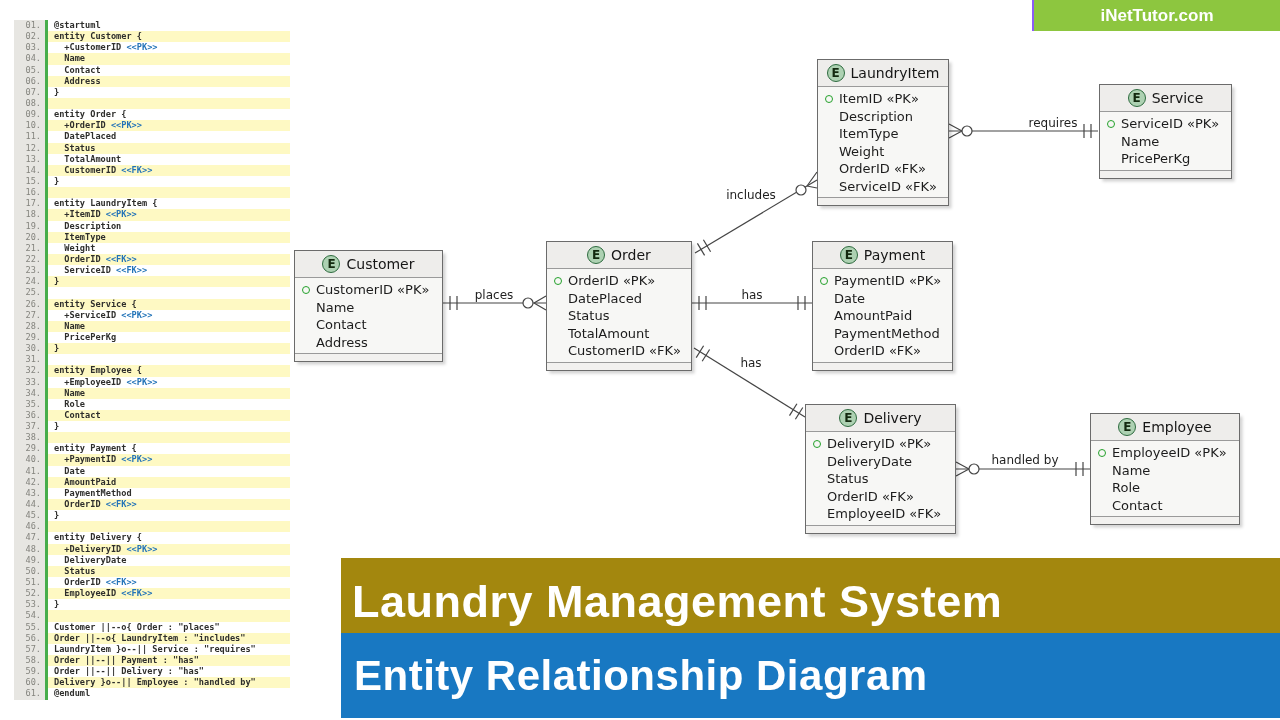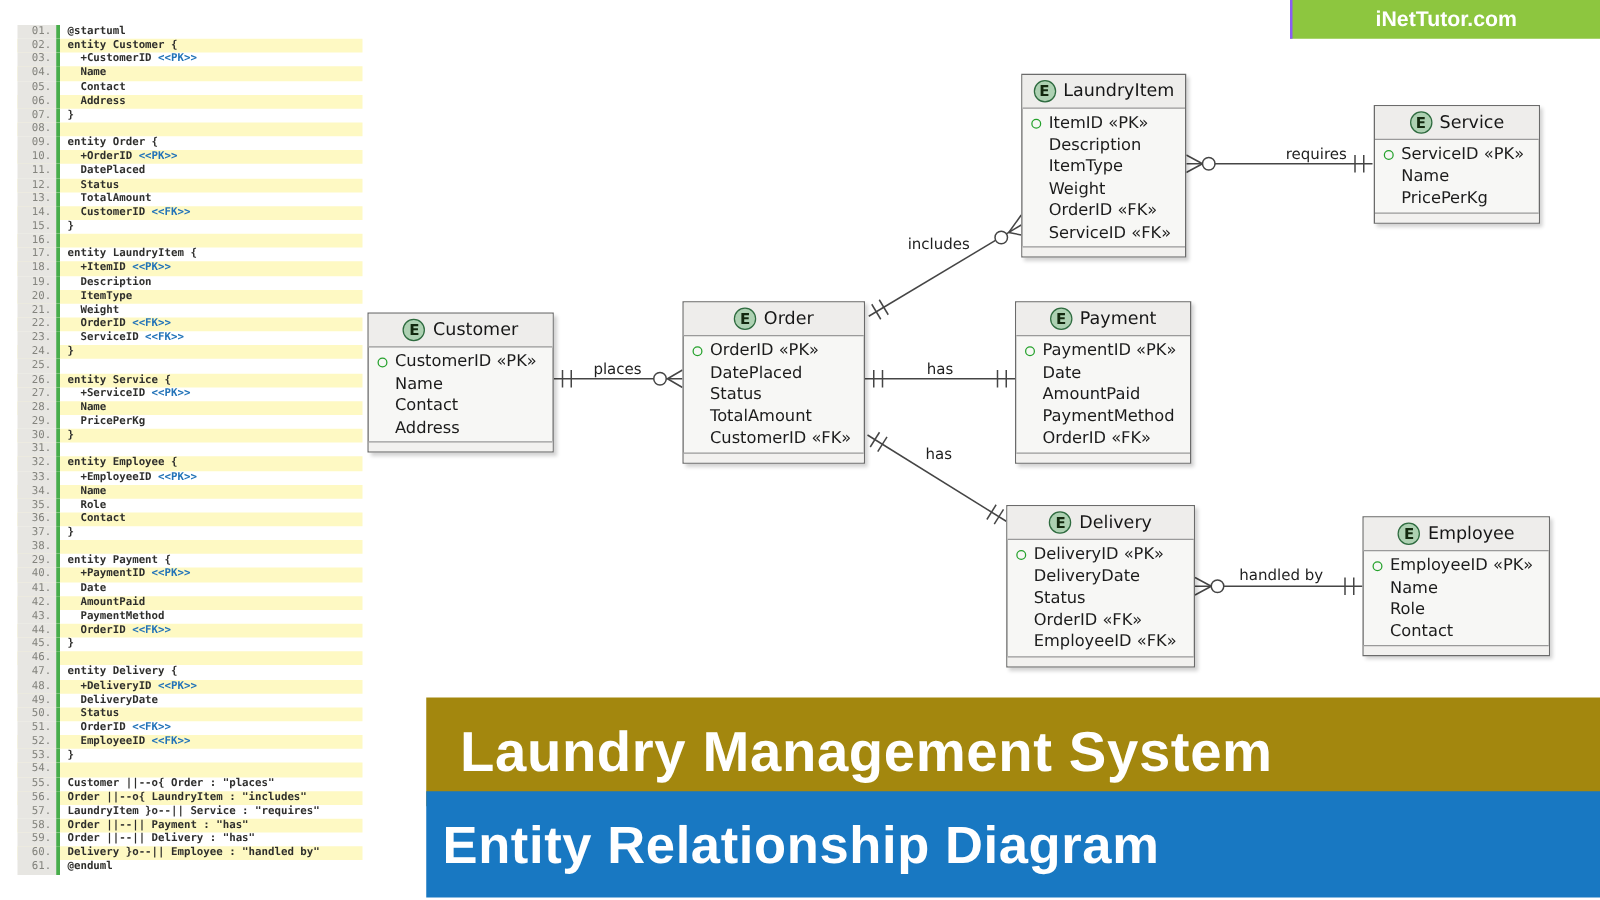--- a/index.html
+++ b/index.html
@@ -43,21 +43,21 @@
 
   
   .banner-watermark { position:absolute; left:1032px; top:0; width:248px; height:31px;
                       background:#8dc63f; border-left:2px solid #8b5cf6;
                       display:flex; align-items:center; justify-content:center;
                       color:#fff; font-weight:bold; font-size:17px;
                       font-family:"Liberation Sans", sans-serif; }
   .banner-title { position:absolute; left:341px; top:558px; width:939px; height:87px;
                   background:#a3870e; color:#fff; display:flex; align-items:center;
                   font-family:"Liberation Sans", sans-serif; font-weight:bold;
-                  font-size:45px; padding-left:27px; letter-spacing:0.5px; }
+                  font-size:45px; padding-left:11px; letter-spacing:0.5px; }
   .banner-subtitle { position:absolute; left:341px; top:633px; width:939px; height:85px;
                      background:#1878c2; color:#fff; display:flex; align-items:center;
                      font-family:"Liberation Sans", sans-serif; font-weight:bold;
                      font-size:42px; padding-left:13px; letter-spacing:0.5px; }
 </style>
 </head>
 <body>
 
 <div class="stage">
 

